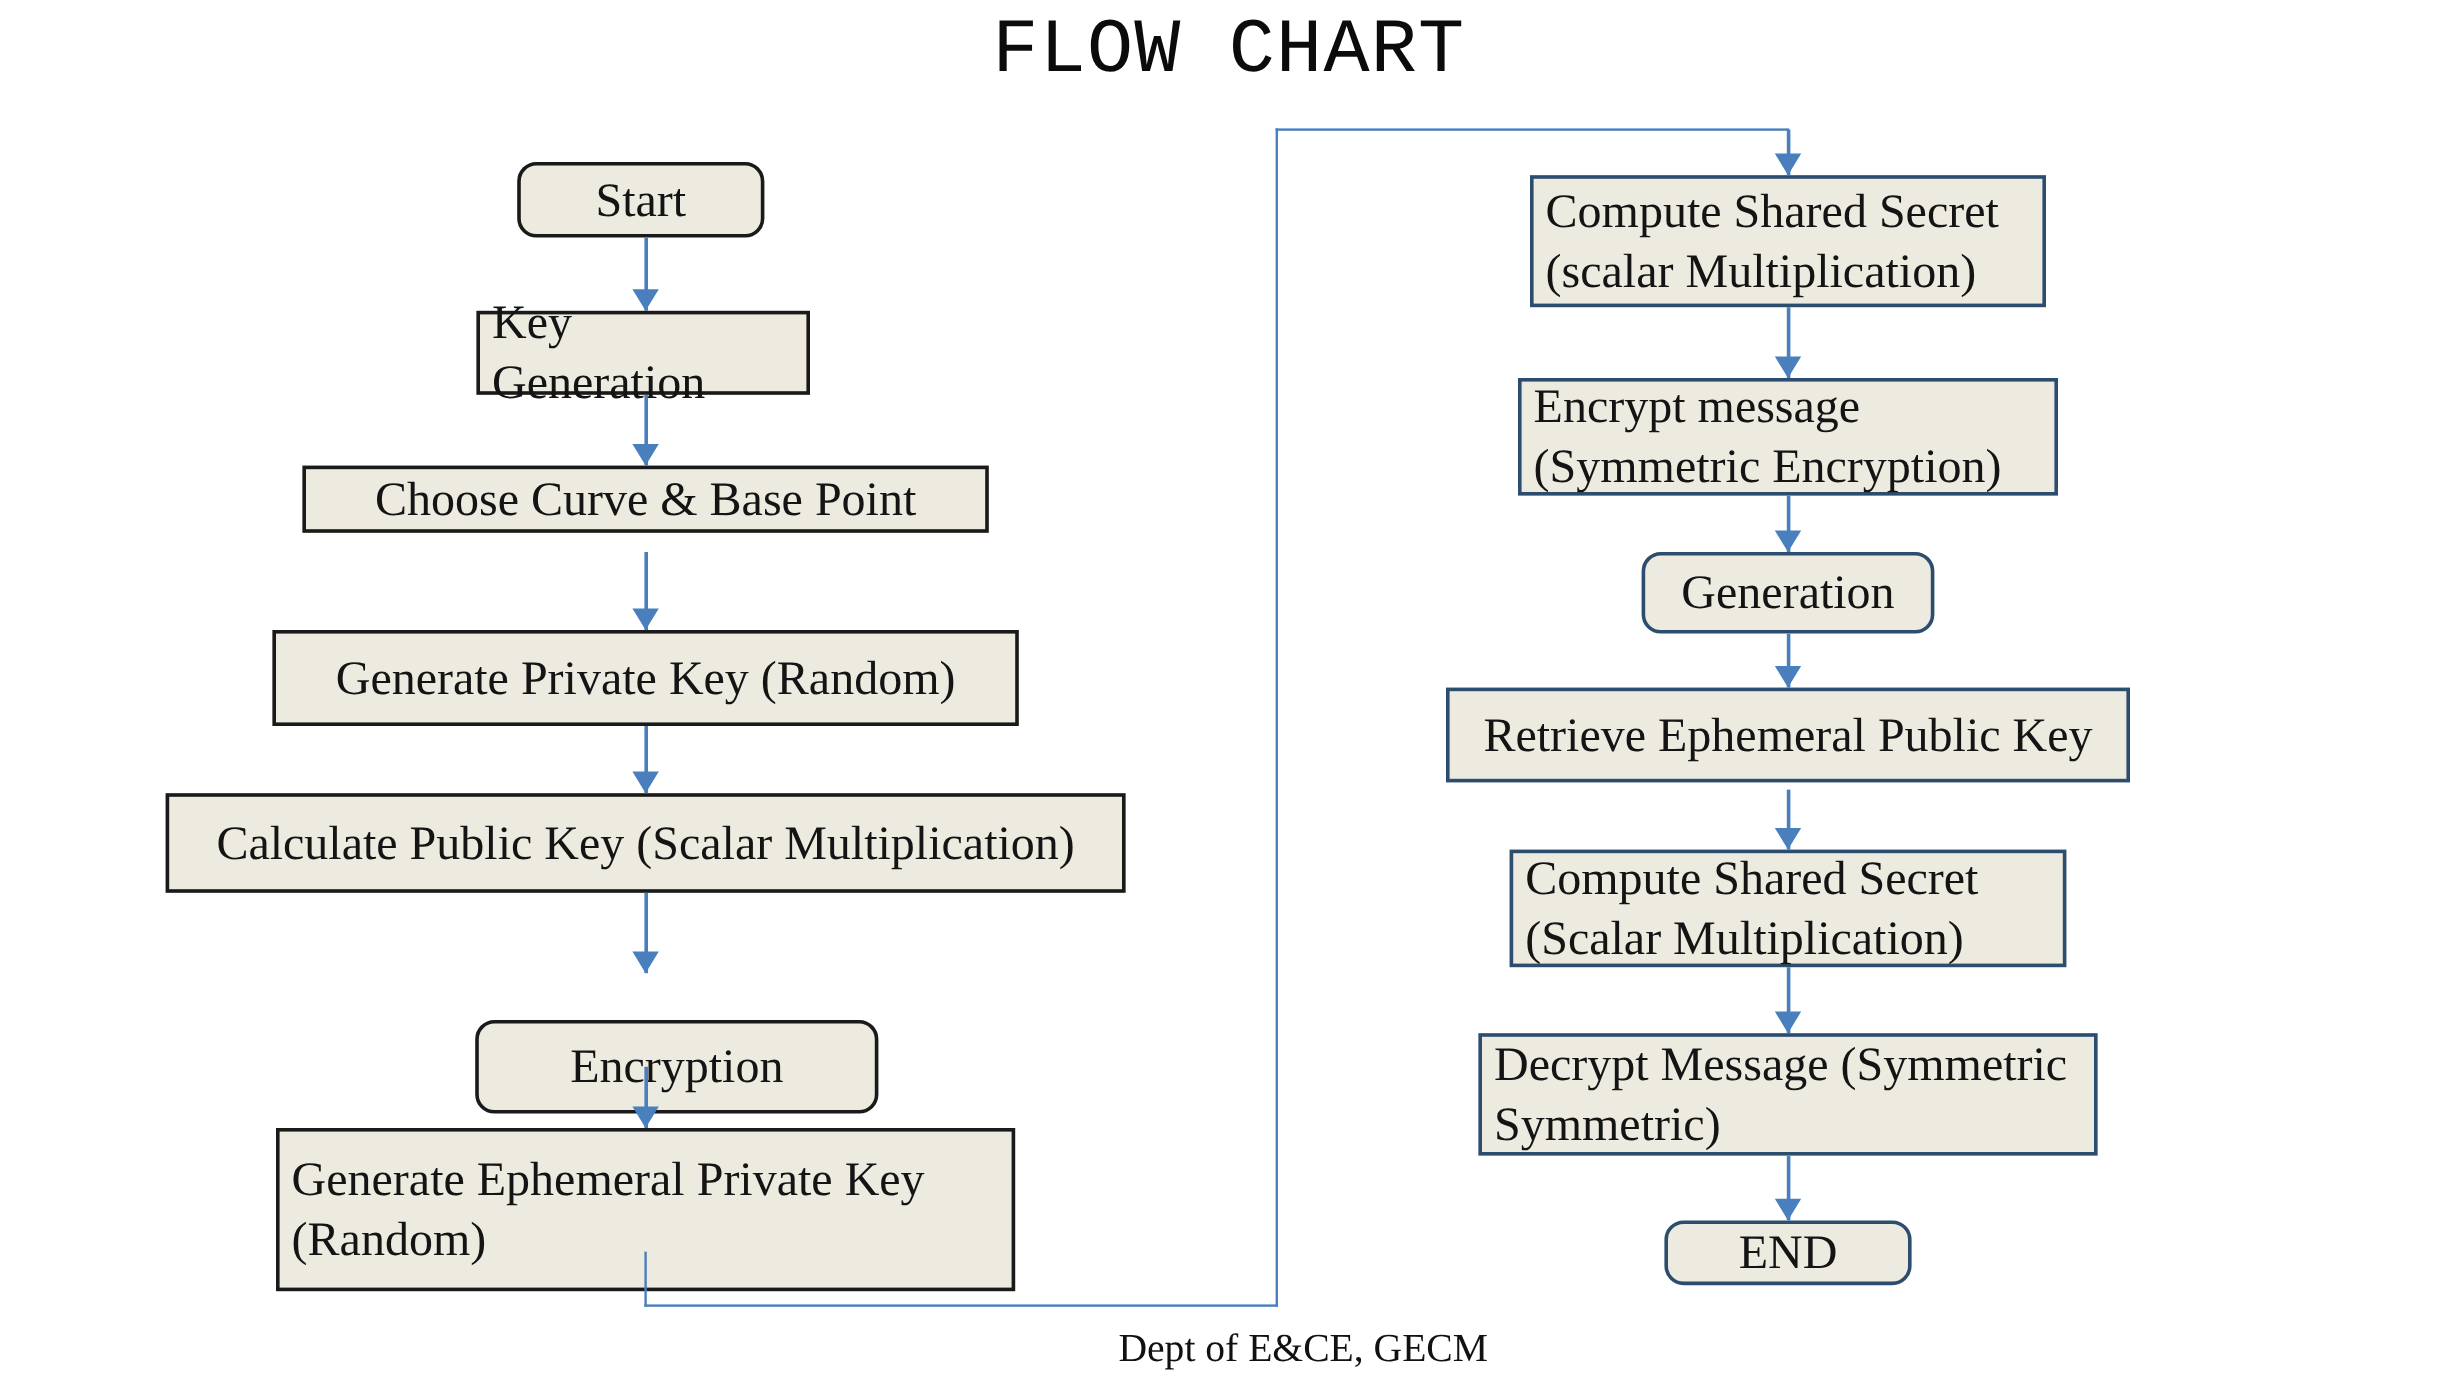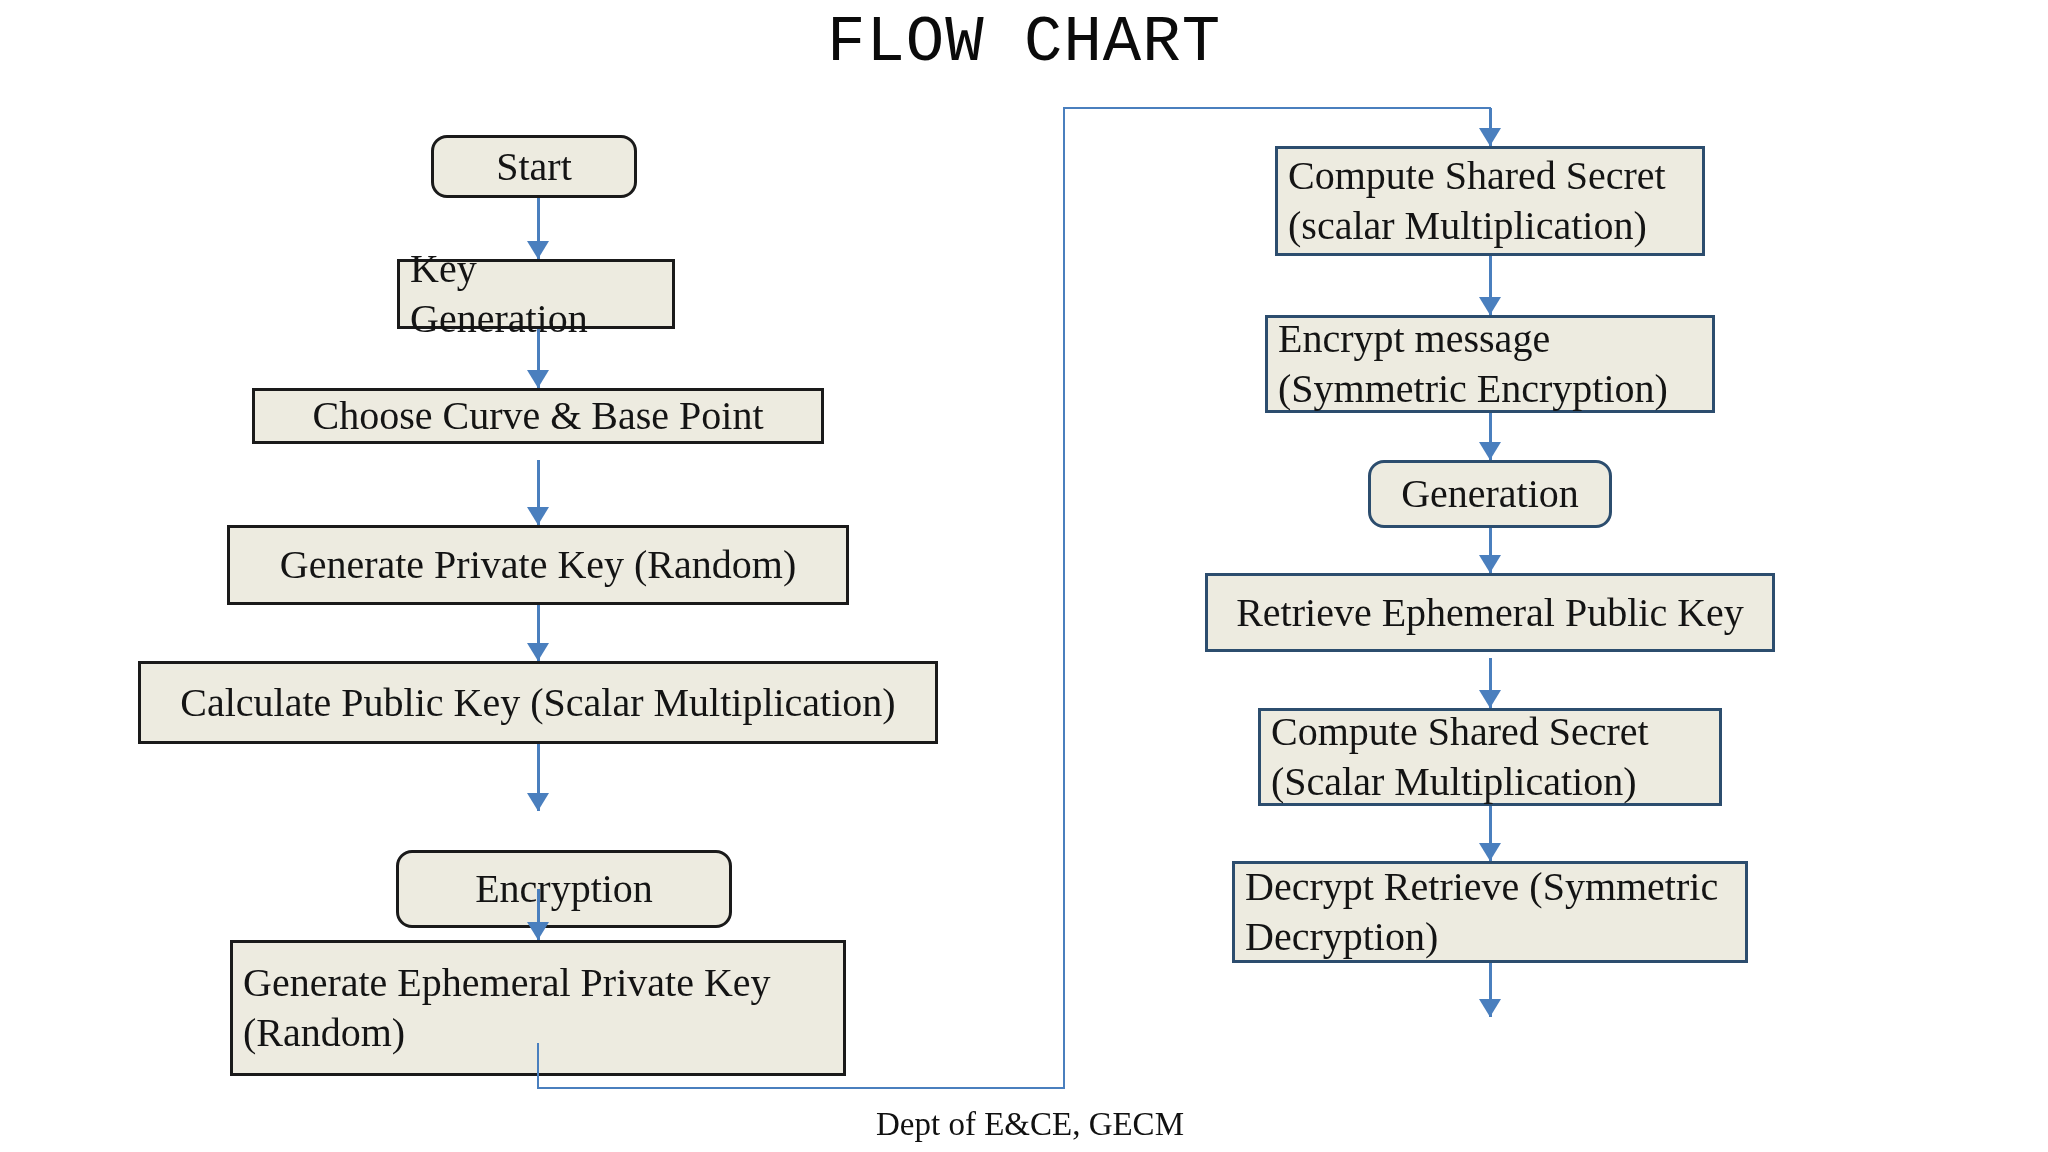--- a/index.html
+++ b/index.html
@@ -39,21 +39,21 @@
     content:"";position:absolute;left:50%;bottom:0;
     transform:translateX(-50%);
     width:0;height:0;
     border:11px solid transparent;
     border-top:18px solid var(--arrow,#4a7fbe);
     border-bottom:0;
   }
   .cline{position:absolute;background:var(--arrow,#4a7fbe);}
   .footer{
     position:absolute;left:820px;top:1106px;width:420px;
-    text-align:center;
+    text-align:right;
     font-size:33px;color:#111;
   }
 </style>
 </head>
 <body>
 
 <div id="canvas">
 
   <div class="title">FLOW CHART</div>
 
@@ -63,21 +63,22 @@
   <div class="node l" style="left:227px;top:525px;width:622px;height:80px">Generate Private Key (Random)</div>
   <div class="node l" style="left:138px;top:661px;width:800px;height:83px">Calculate Public Key (Scalar Multiplication)</div>
   <div class="node l round" style="left:396px;top:850px;width:336px;height:78px">Encryption</div>
   <div class="node l" style="left:230px;top:940px;width:616px;height:136px">Generate Ephemeral Private Key (Random)</div>
 
   <div class="node r" style="left:1275px;top:146px;width:430px;height:110px">Compute Shared Secret (scalar Multiplication)</div>
   <div class="node r" style="left:1265px;top:315px;width:450px;height:98px">Encrypt message (Symmetric Encryption)</div>
   <div class="node r round" style="left:1368px;top:460px;width:244px;height:68px">Generation</div>
   <div class="node r" style="left:1205px;top:573px;width:570px;height:79px">Retrieve Ephemeral Public Key</div>
   <div class="node r" style="left:1258px;top:708px;width:464px;height:98px">Compute Shared Secret (Scalar Multiplication)</div>
-  <div class="node r" style="left:1232px;top:861px;width:516px;height:102px">Decrypt Retrieve (Symmetric Decryption)</div>
+  <div class="node r" style="left:1232px;top:861px;width:516px;height:102px">Decrypt Message (Symmetric Symmetric)</div>
+  <div class="node r round" style="left:1387px;top:1017px;width:206px;height:54px">END</div>
 
   <div class="varrow" style="left:538px;top:198px;height:61px"></div>
   <div class="varrow" style="left:538px;top:329px;height:59px"></div>
   <div class="varrow" style="left:538px;top:460px;height:65px"></div>
   <div class="varrow" style="left:538px;top:605px;height:56px"></div>
   <div class="varrow" style="left:538px;top:744px;height:67px"></div>
   <div class="varrow" style="left:538px;top:889px;height:51px"></div>
 
   <div class="cline" style="left:537px;top:1043px;width:2px;height:46px"></div>
   <div class="cline" style="left:537px;top:1087px;width:528px;height:2px"></div>

